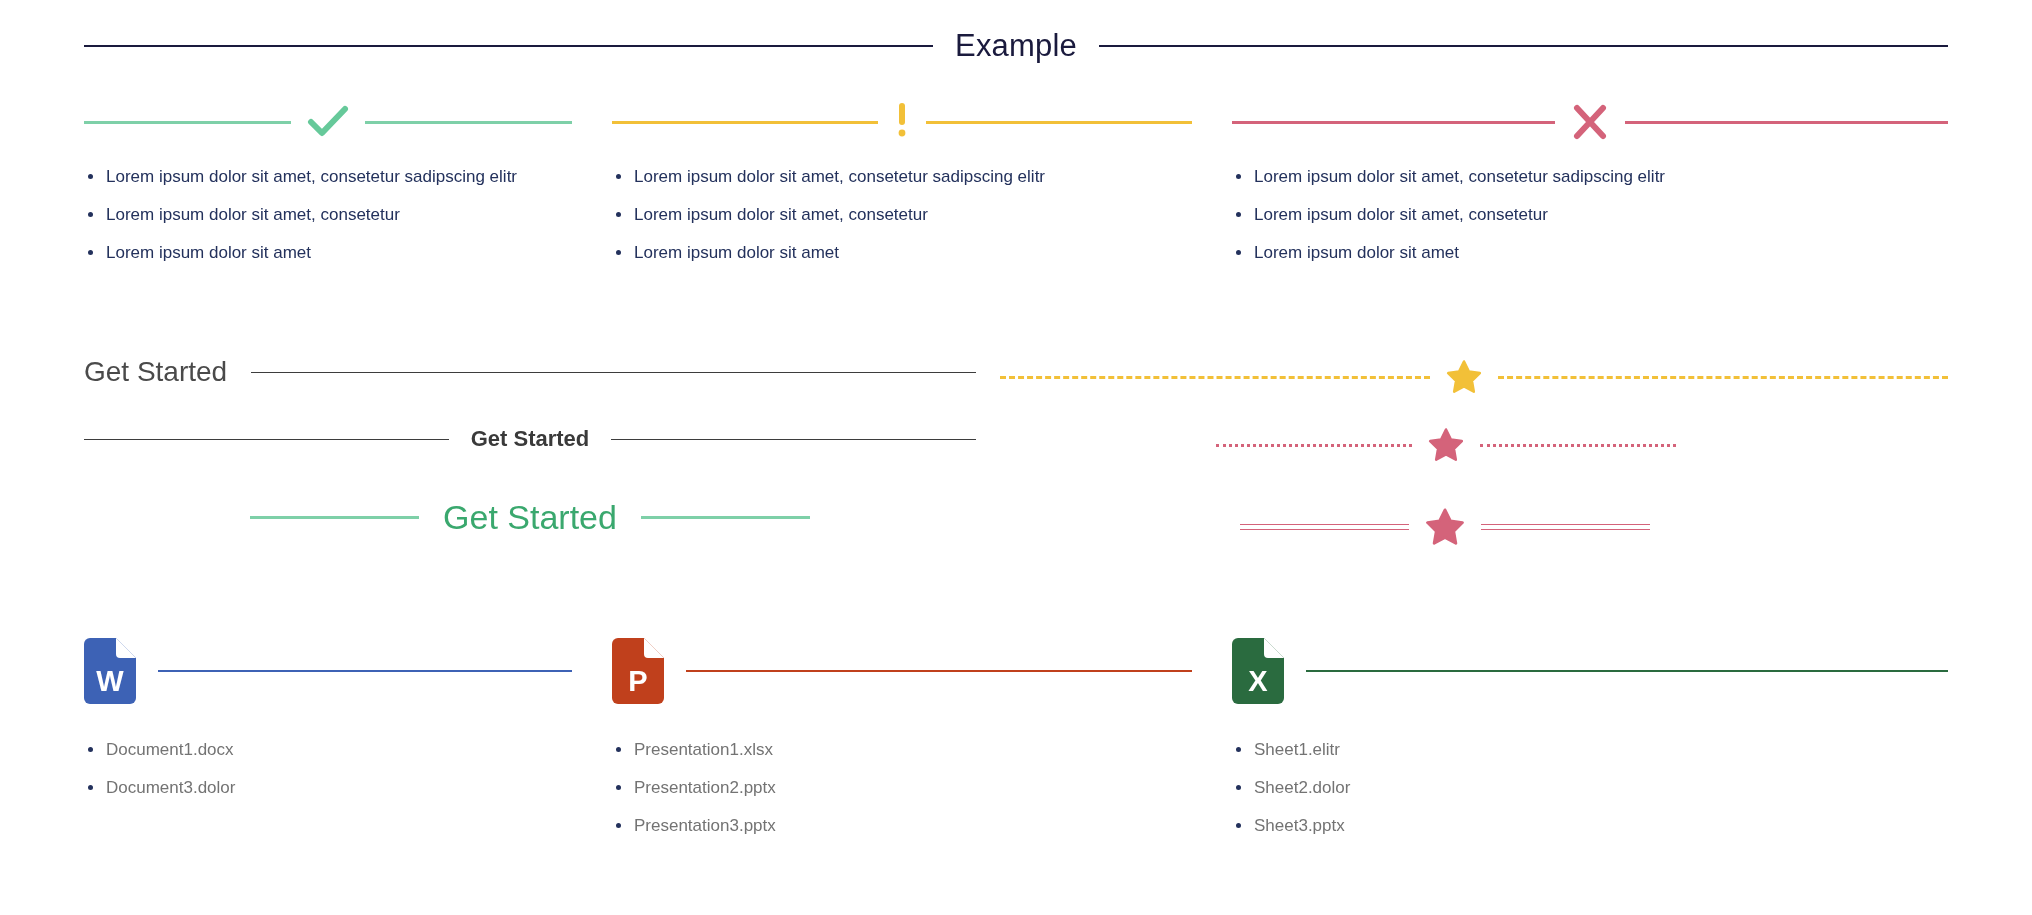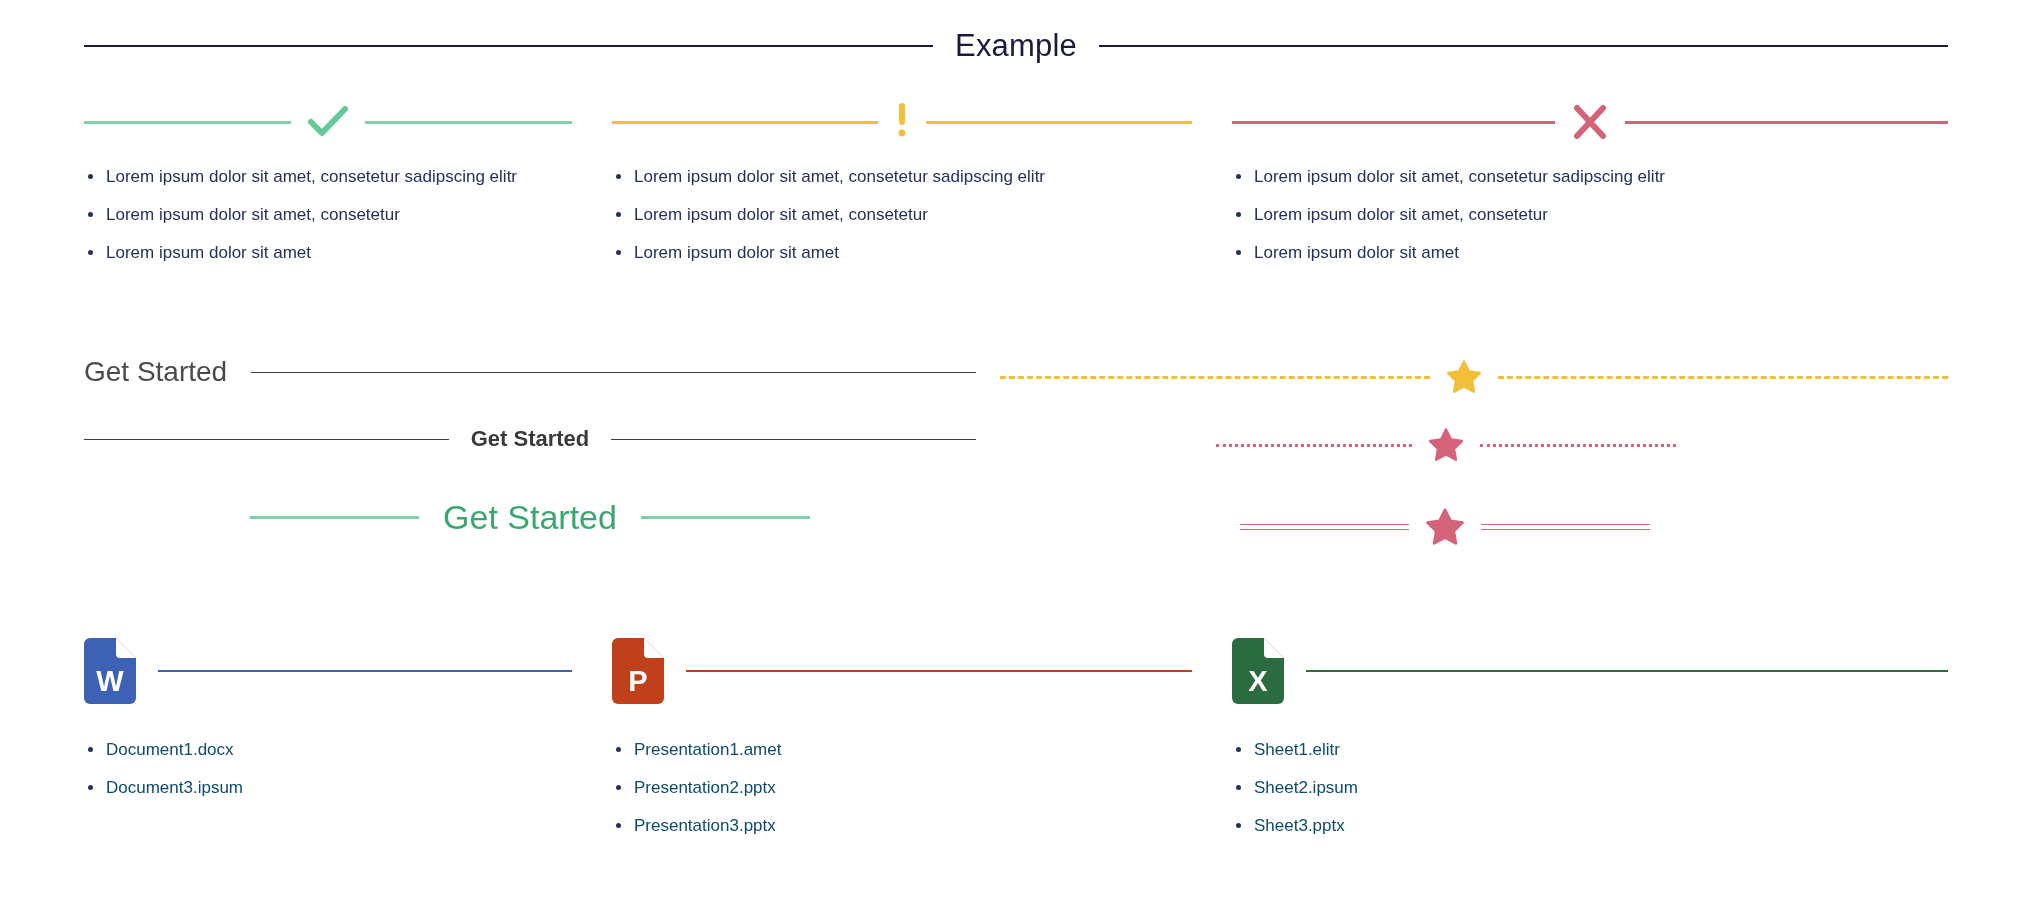--- a/index.html
+++ b/index.html
@@ -278,21 +278,21 @@
   ul.filelist {
     list-style: none;
     margin: 0;
     padding: 0;
     margin-top: 34px;
   }
   ul.filelist li {
     position: relative;
     padding-left: 22px;
     font-size: 17px;
-    color: #0c4a6e;
+    color: #737373;
     line-height: 1;
     margin-bottom: 21px;
     white-space: nowrap;
   }
   ul.filelist li::before {
     content: "";
     position: absolute;
     left: 4px;
     top: 6px;
     width: 5px;
@@ -421,51 +421,51 @@
       <div class="file-divider">
         <svg class="fileicon" viewBox="0 0 52 66" aria-hidden="true">
           <path d="M6 0 H32 L52 20 V60 A6 6 0 0 1 46 66 H6 A6 6 0 0 1 0 60 V6 A6 6 0 0 1 6 0 Z" fill="#3d62b5"></path>
           <path d="M32 0 L52 20 H36 A4 4 0 0 1 32 16 Z" fill="#ffffff"></path>
           <text x="26" y="53" text-anchor="middle" font-family="Liberation Sans, sans-serif" font-size="29" font-weight="bold" fill="#ffffff">W</text>
         </svg>
         <div class="rule word"></div>
       </div>
       <ul class="filelist">
         <li>Document1.docx</li>
-        <li>Document3.ipsum</li>
+        <li>Document3.dolor</li>
       </ul>
     </div>
 
     <div class="filecol filecol-2">
       <div class="file-divider">
         <svg class="fileicon" viewBox="0 0 52 66" aria-hidden="true">
           <path d="M6 0 H32 L52 20 V60 A6 6 0 0 1 46 66 H6 A6 6 0 0 1 0 60 V6 A6 6 0 0 1 6 0 Z" fill="#c0401c"></path>
           <path d="M32 0 L52 20 H36 A4 4 0 0 1 32 16 Z" fill="#ffffff"></path>
           <text x="26" y="53" text-anchor="middle" font-family="Liberation Sans, sans-serif" font-size="29" font-weight="bold" fill="#ffffff">P</text>
         </svg>
         <div class="rule ppt"></div>
       </div>
       <ul class="filelist">
-        <li>Presentation1.amet</li>
+        <li>Presentation1.xlsx</li>
         <li>Presentation2.pptx</li>
         <li>Presentation3.pptx</li>
       </ul>
     </div>
 
     <div class="filecol filecol-3">
       <div class="file-divider">
         <svg class="fileicon" viewBox="0 0 52 66" aria-hidden="true">
           <path d="M6 0 H32 L52 20 V60 A6 6 0 0 1 46 66 H6 A6 6 0 0 1 0 60 V6 A6 6 0 0 1 6 0 Z" fill="#2a6b3f"></path>
           <path d="M32 0 L52 20 H36 A4 4 0 0 1 32 16 Z" fill="#ffffff"></path>
           <text x="26" y="53" text-anchor="middle" font-family="Liberation Sans, sans-serif" font-size="29" font-weight="bold" fill="#ffffff">X</text>
         </svg>
         <div class="rule excel"></div>
       </div>
       <ul class="filelist">
         <li>Sheet1.elitr</li>
-        <li>Sheet2.ipsum</li>
+        <li>Sheet2.dolor</li>
         <li>Sheet3.pptx</li>
       </ul>
     </div>
 
   </div>
 
 </div>
 
 </body></html>

